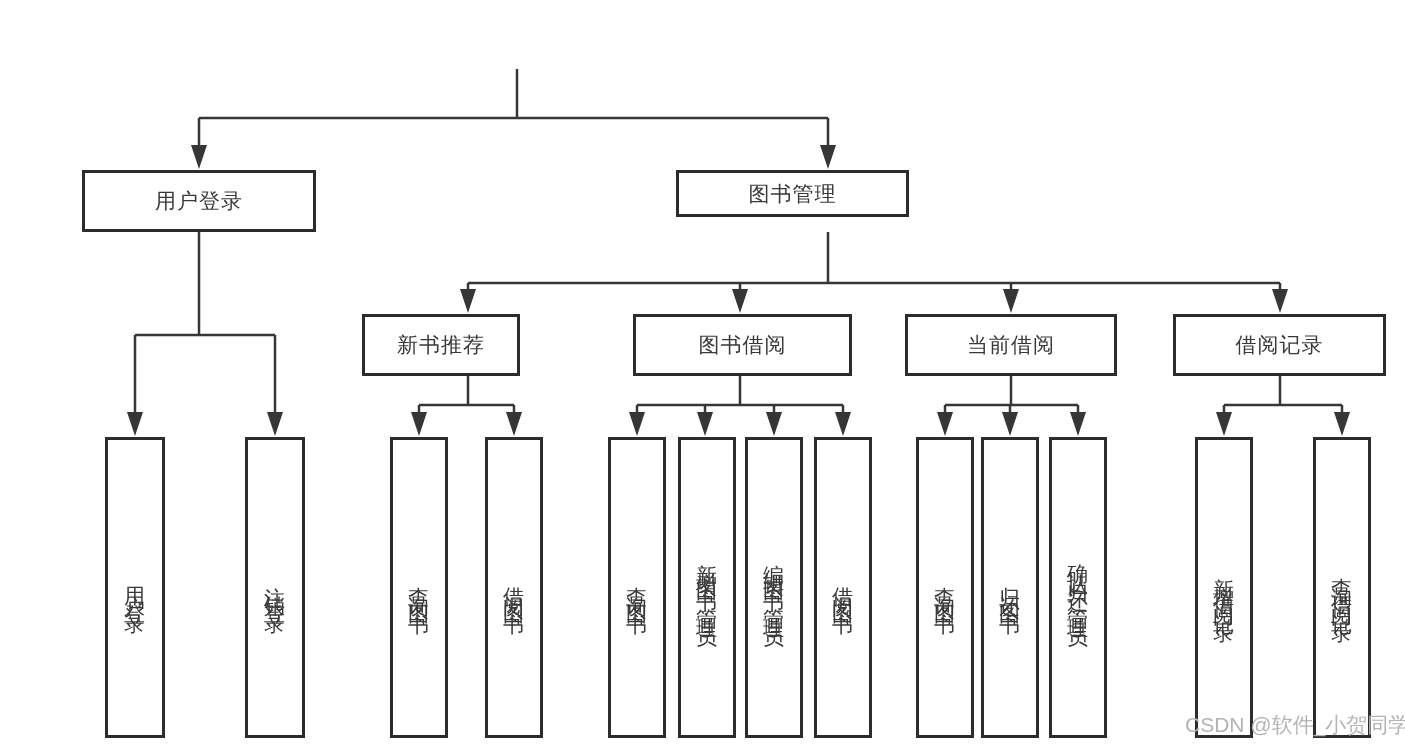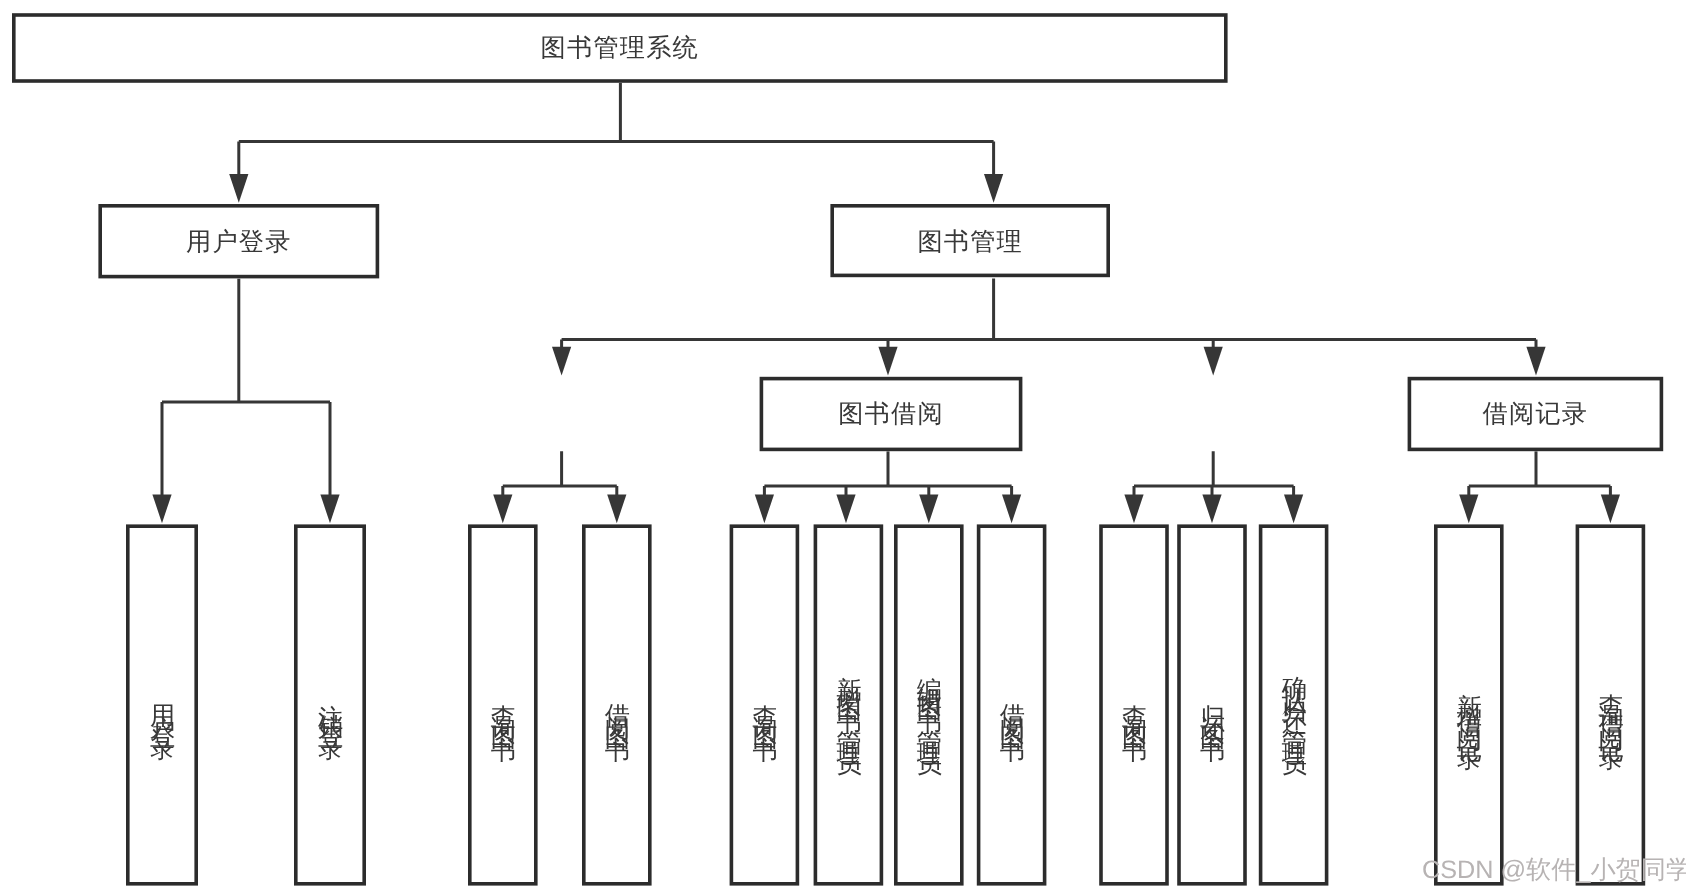--- a/index.html
+++ b/index.html
@@ -81,26 +81,27 @@
       <polygon points="766,412 782,412 774,436"></polygon>
       <polygon points="835,412 851,412 843,436"></polygon>
       <polygon points="937,412 953,412 945,436"></polygon>
       <polygon points="1002,412 1018,412 1010,436"></polygon>
       <polygon points="1070,412 1086,412 1078,436"></polygon>
       <polygon points="1216,412 1232,412 1224,436"></polygon>
       <polygon points="1334,412 1350,412 1342,436"></polygon>
     </g>
   </svg>
 
-  <div class="box hbox" style="left:10px; top:11px; width:1013px; height:58px;">图书管理系统</div>
 
   <div class="box hbox" style="left:82px; top:170px; width:234px; height:62px;">用户登录</div>
-  <div class="box hbox" style="left:692px; top:170px; width:233px; height:61px;">图书管理</div>
+  <div class="box hbox" style="left:676px; top:170px; width:233px; height:47px;">图书管理</div>
 
+  <div class="box hbox" style="left:362px; top:314px; width:158px; height:62px;">新书推荐</div>
   <div class="box hbox" style="left:633px; top:314px; width:219px; height:62px;font-family:Liberation Mono, monospace;">图书借阅</div>
+  <div class="box hbox" style="left:905px; top:314px; width:212px; height:62px;">当前借阅</div>
   <div class="box hbox" style="left:1173px; top:314px; width:213px; height:62px;">借阅记录</div>
 
   <div class="box" style="left:105px; top:437px; width:60px; height:301px;">
     <span class="vtext">用户登录</span>
   </div>
   <div class="box" style="left:245px; top:437px; width:60px; height:301px;">
     <span class="vtext">注销登录</span>
   </div>
 
   <div class="box" style="left:390px; top:437px; width:58px; height:301px;">

